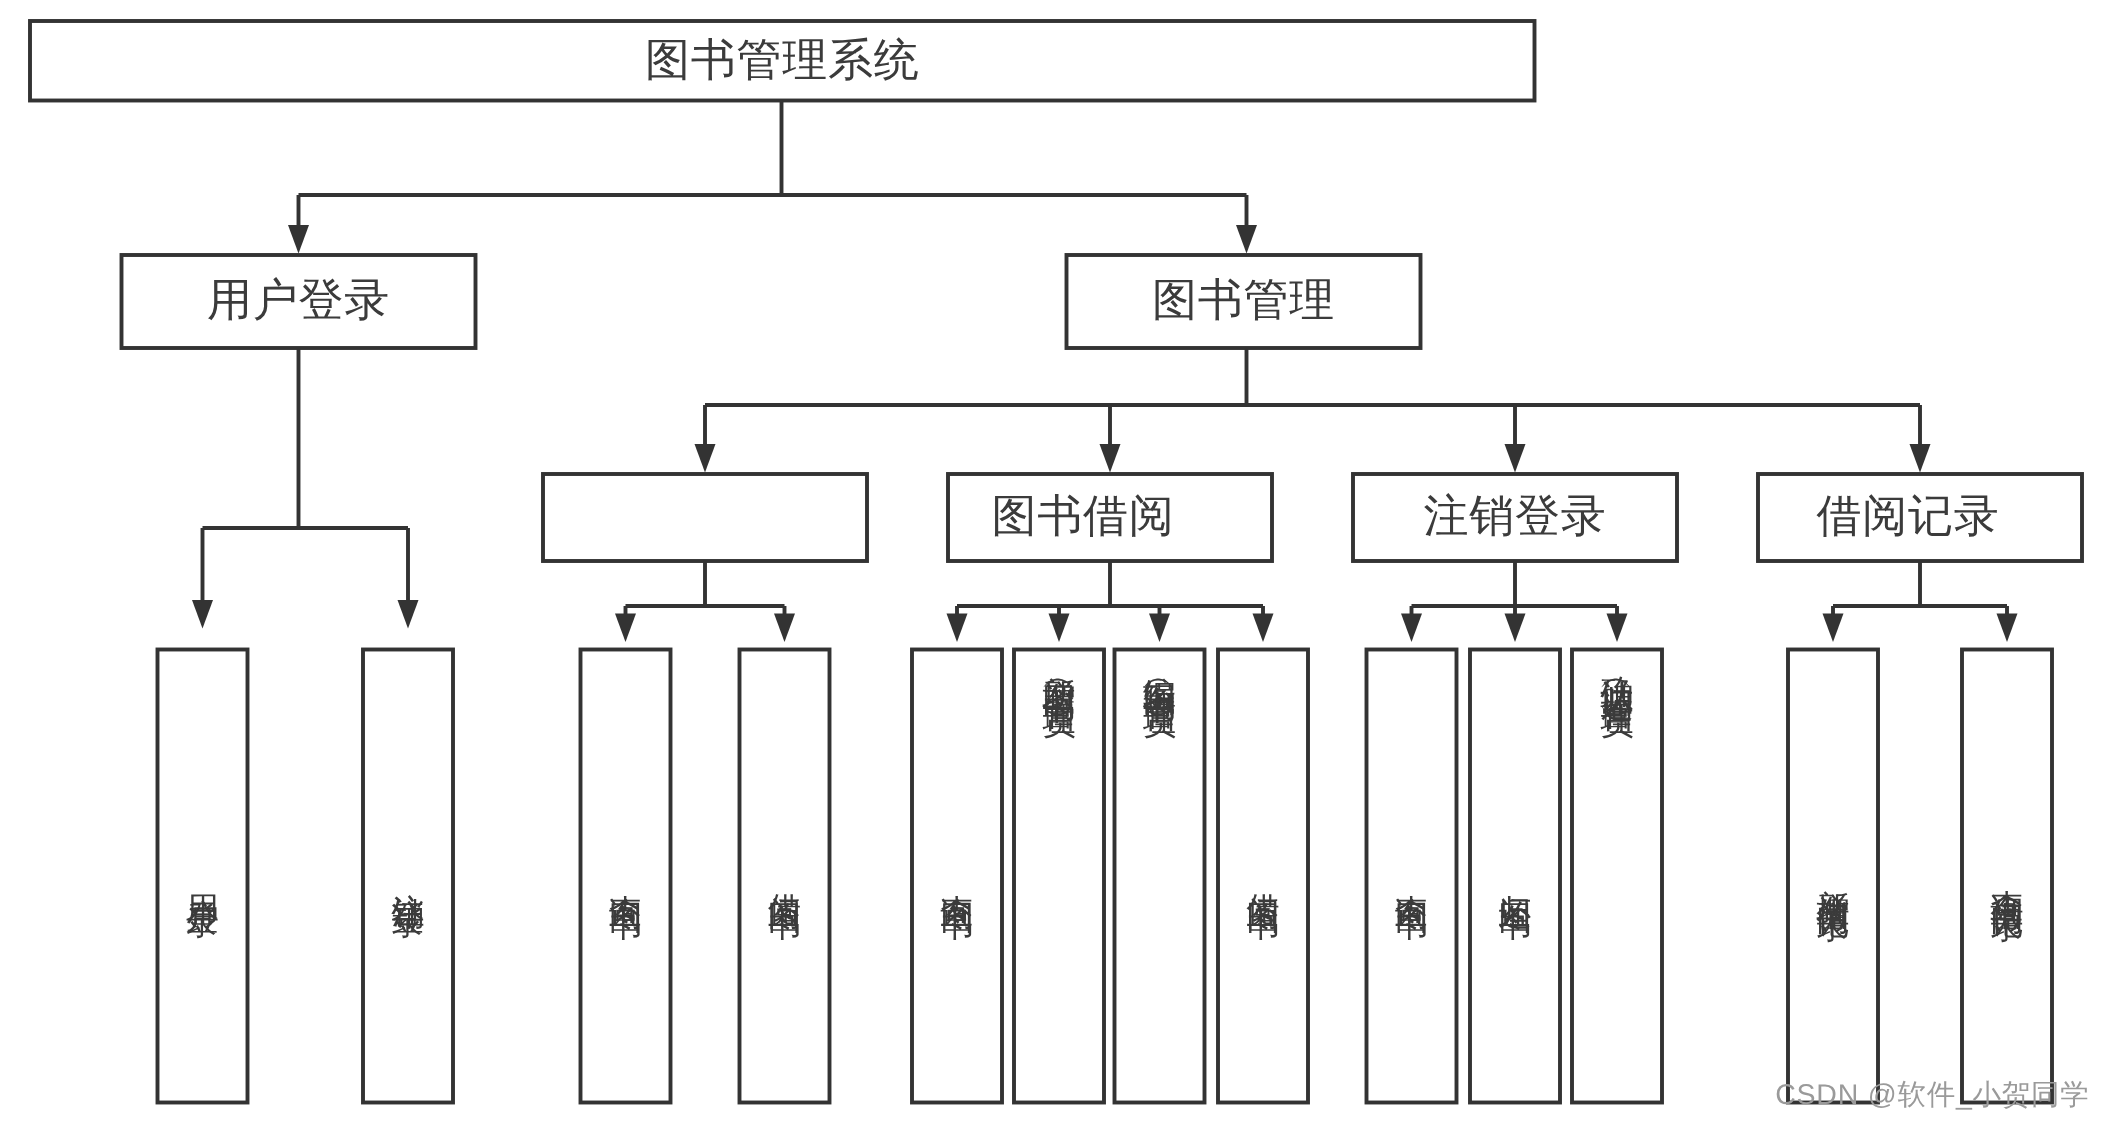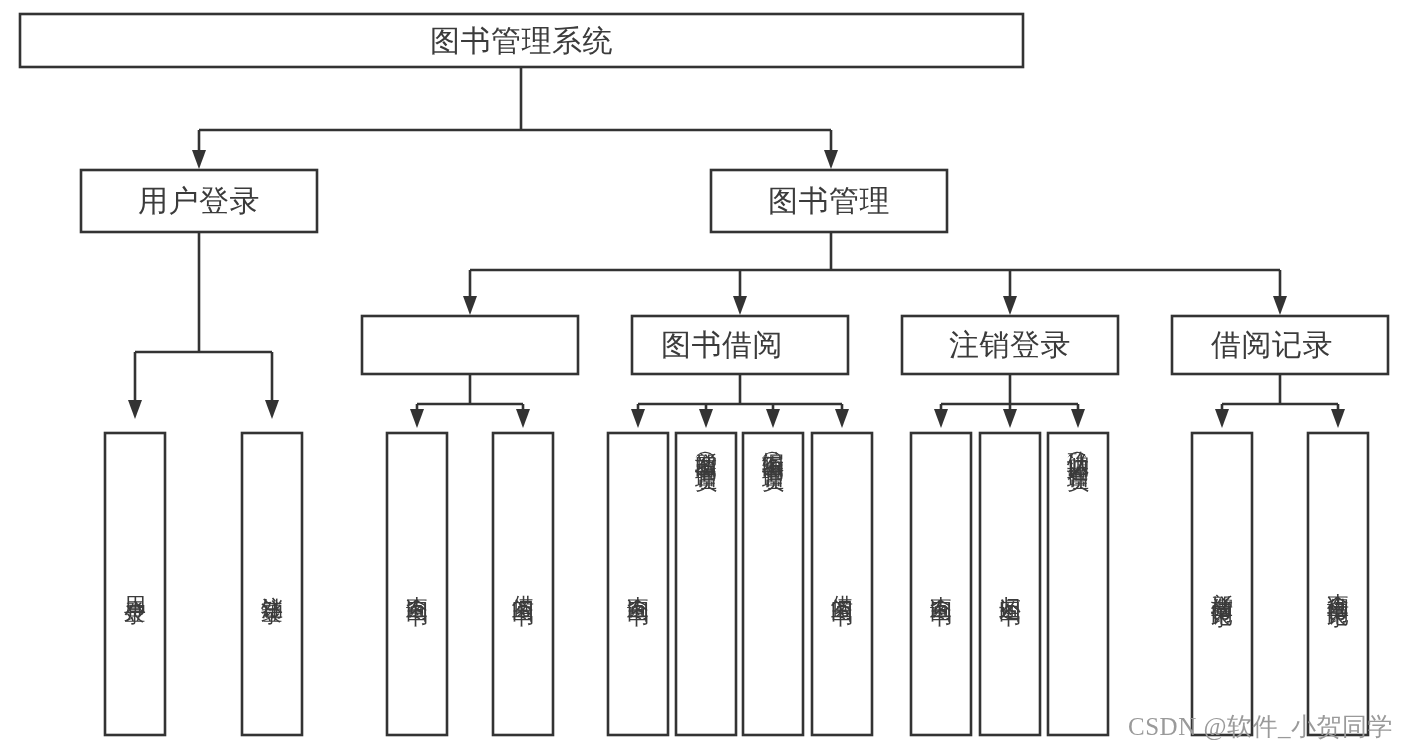--- a/index.html
+++ b/index.html
@@ -61,23 +61,23 @@
     writing-mode: vertical-rl;
     text-orientation: upright;
     letter-spacing: 3px;
     white-space: nowrap;
     display: block;
   }
   .watermark {
     position: absolute;
     right: 12px;
     bottom: 4px;
-    font-size: 25px;
+    font-size: 19px;
     color: #9a9a9a;
-    font-family: Liberation Serif, serif;
+    font-family: Liberation Sans, sans-serif;
     white-space: nowrap;
     letter-spacing: 0.5px;
   }
 </style>
 </head>
 <body>
 
 <div id="diagram-root">
 
   <svg id="tree-svg" viewBox="0 0 1405 747">

